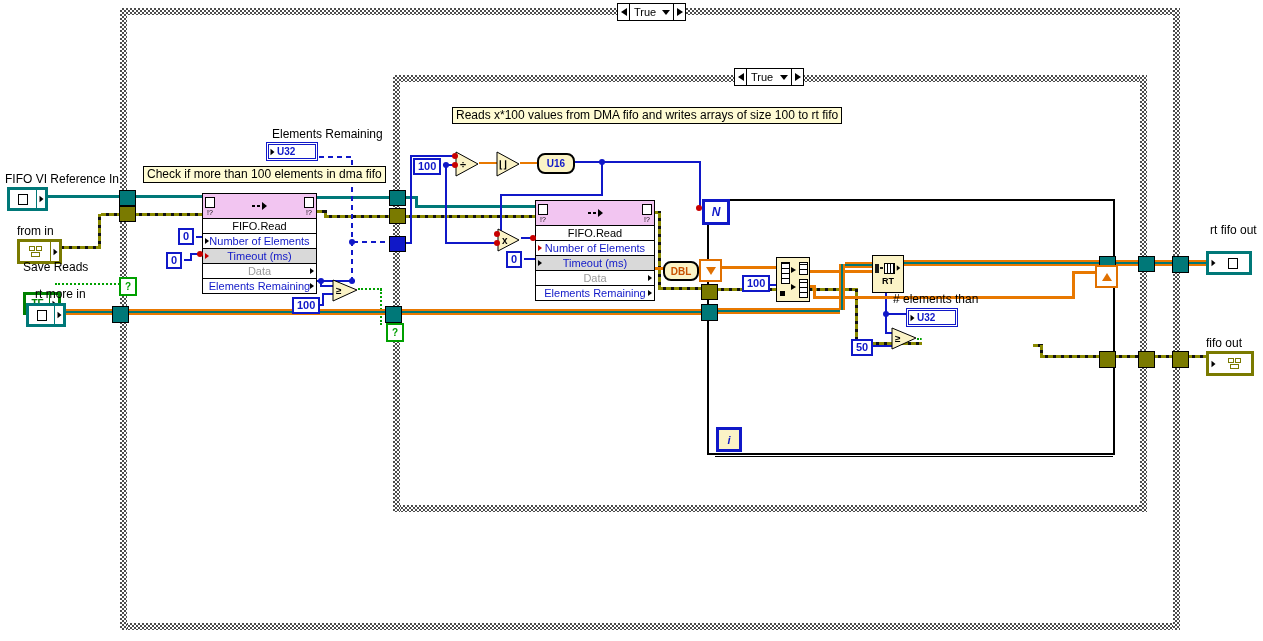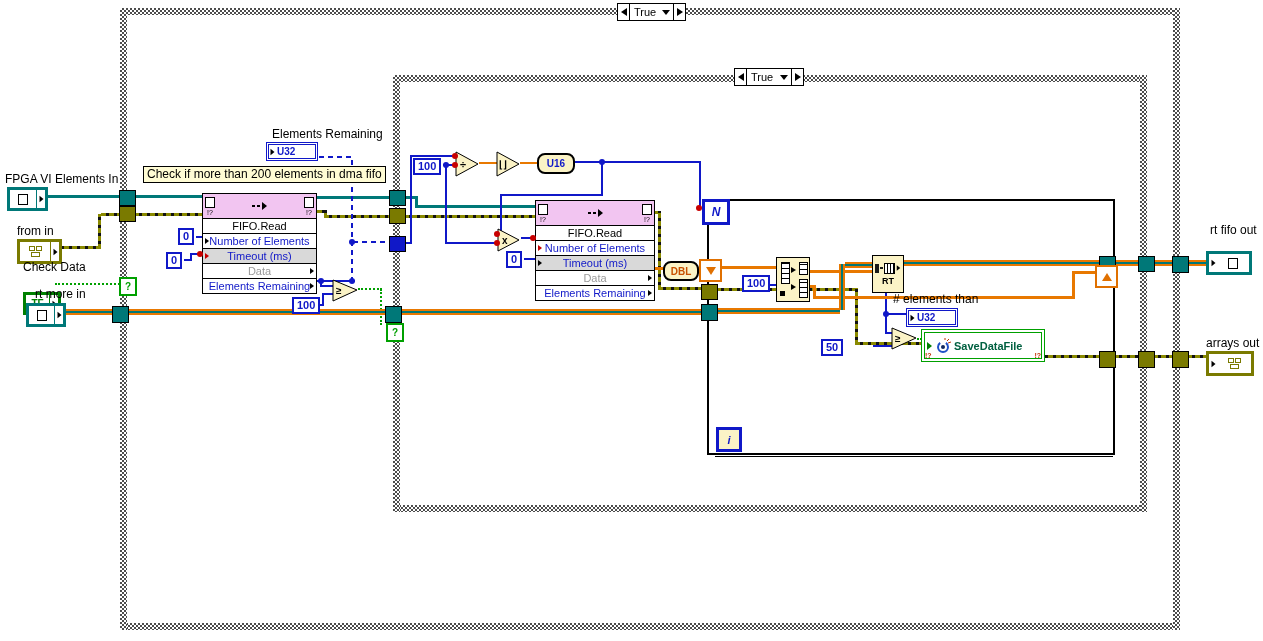--- a/index.html
+++ b/index.html
@@ -285,52 +285,41 @@
   <div class="stad" style="left:663px;top:261px;width:32px;height:16px;color:#c85000">
       <span>DBL</span>
     </div>
 
   <div class="const" style="left:178px;top:228px">0</div>
   <div class="const" style="left:166px;top:252px">0</div>
   <div class="const" style="left:506px;top:251px">0</div>
   <div class="const" style="left:413px;top:158px">100</div>
   <div class="const" style="left:292px;top:297px">100</div>
   <div class="const" style="left:742px;top:275px">100</div>
-  <div class="const" style="left:821px;top:339px">50</div>
+  <div class="const" style="left:851px;top:339px">50</div>
 
   <div class="splitnode" style="left:776px;top:257px;width:32px;height:43px">
     <div class="sp-col" style="left:4px;top:4px"></div>
     <div class="sp-sq" style="left:3px;bottom:5px"></div>
     <span class="sp-ar" style="left:14px;top:9px"></span>
     <span class="sp-ar" style="left:14px;top:26px"></span>
     <div class="sp-a" style="left:22px;top:4px;height:11px"></div>
     <div class="sp-a" style="left:22px;top:21px;height:17px"></div>
   </div>
 
   <div class="rtnode" style="left:872px;top:255px;width:30px;height:36px">
     <div class="rtic">
         <span class="ricA"></span>
         <span class="ricB"></span>
         <span class="ricC"></span>
         <span class="ar-r" style="transform:scale(.7)"></span>
       </div>
     <span>RT</span>
   </div>
 
-  <div class="savev" style="left:921px;top:329px;width:112px;height:31px">
-    <span class="ar-r" style="border-left-color:#008000"></span>
-    <svg width="16" height="16">
-      <circle cx="8" cy="9" r="5" fill="none" stroke="#2050c8" stroke-width="2" stroke-dasharray="20 6"></circle>
-      <circle cx="8" cy="9" r="2" fill="#102860"></circle>
-      <path d="M12 3 L14 1 M13 5 L16 4 M10 2 L10 0" stroke="#c03000" stroke-width="1" fill="none"></path>
-    </svg>
-    <span>SaveDataFile</span>
-    <span class="vicorner" style="left:3px;bottom:2px">!?</span>
-    <span class="vicorner" style="right:3px;bottom:2px">!?</span>
-  </div>
 
   <div class="tun t-teal" style="left:119px;top:190px;width:15px;height:14px"></div>
   <div class="tun t-teal" style="left:389px;top:190px;width:15px;height:14px"></div>
   <div class="tun t-olive" style="left:119px;top:206px;width:15px;height:14px"></div>
   <div class="tun t-olive" style="left:389px;top:208px;width:15px;height:14px"></div>
   <div class="tun t-blue" style="left:389px;top:236px;width:15px;height:14px"></div>
   <div class="tun t-teal" style="left:112px;top:306px;width:15px;height:15px"></div>
   <div class="tun t-teal" style="left:385px;top:306px;width:15px;height:15px"></div>
   <div class="tun t-teal" style="left:701px;top:304px;width:15px;height:15px"></div>
   <div class="tun t-olive" style="left:701px;top:284px;width:15px;height:14px"></div>
@@ -426,23 +415,24 @@
   <div class="dot" style="left:443px;top:162px"></div>
   <div class="dot" style="left:883px;top:311px"></div>
   <div class="rdot" style="left:696px;top:205px"></div>
   <div class="rdot" style="left:530px;top:235px"></div>
   <div class="rdot" style="left:197px;top:251px"></div>
   <div class="rdot" style="left:452px;top:153px"></div>
   <div class="rdot" style="left:452px;top:162px"></div>
   <div class="rdot" style="left:494px;top:231px"></div>
   <div class="rdot" style="left:494px;top:240px"></div>
 
-  <div class="cmt" style="left:143px;top:166px">Check if more than 200 elements in dma fifo</div>
+  <div class="cmt" style="left:143px;top:166px">Check if more than 100 elements in dma fifo</div>
+  <div class="cmt" style="left:452px;top:107px">Reads x*100 values from DMA fifo and writes arrays of size 100 to rt fifo</div>
   <div class="lbl" style="left:272px;top:128px">Elements Remaining</div>
   <div class="lbl" style="left:893px;top:293px"># elements than</div>
-  <div class="lbl" style="left:5px;top:173px">FPGA VI Elements In</div>
+  <div class="lbl" style="left:5px;top:173px">FIFO VI Reference In</div>
   <div class="lbl" style="left:17px;top:225px">from in</div>
-  <div class="lbl" style="left:23px;top:261px">Check Data</div>
+  <div class="lbl" style="left:23px;top:261px">Save Reads</div>
   <div class="lbl" style="left:35px;top:288px">rt more in</div>
   <div class="lbl" style="left:1210px;top:224px">rt fifo out</div>
-  <div class="lbl" style="left:1206px;top:337px">arrays out</div>
+  <div class="lbl" style="left:1206px;top:337px">fifo out</div>
 
 </div>
 
 </body></html>

